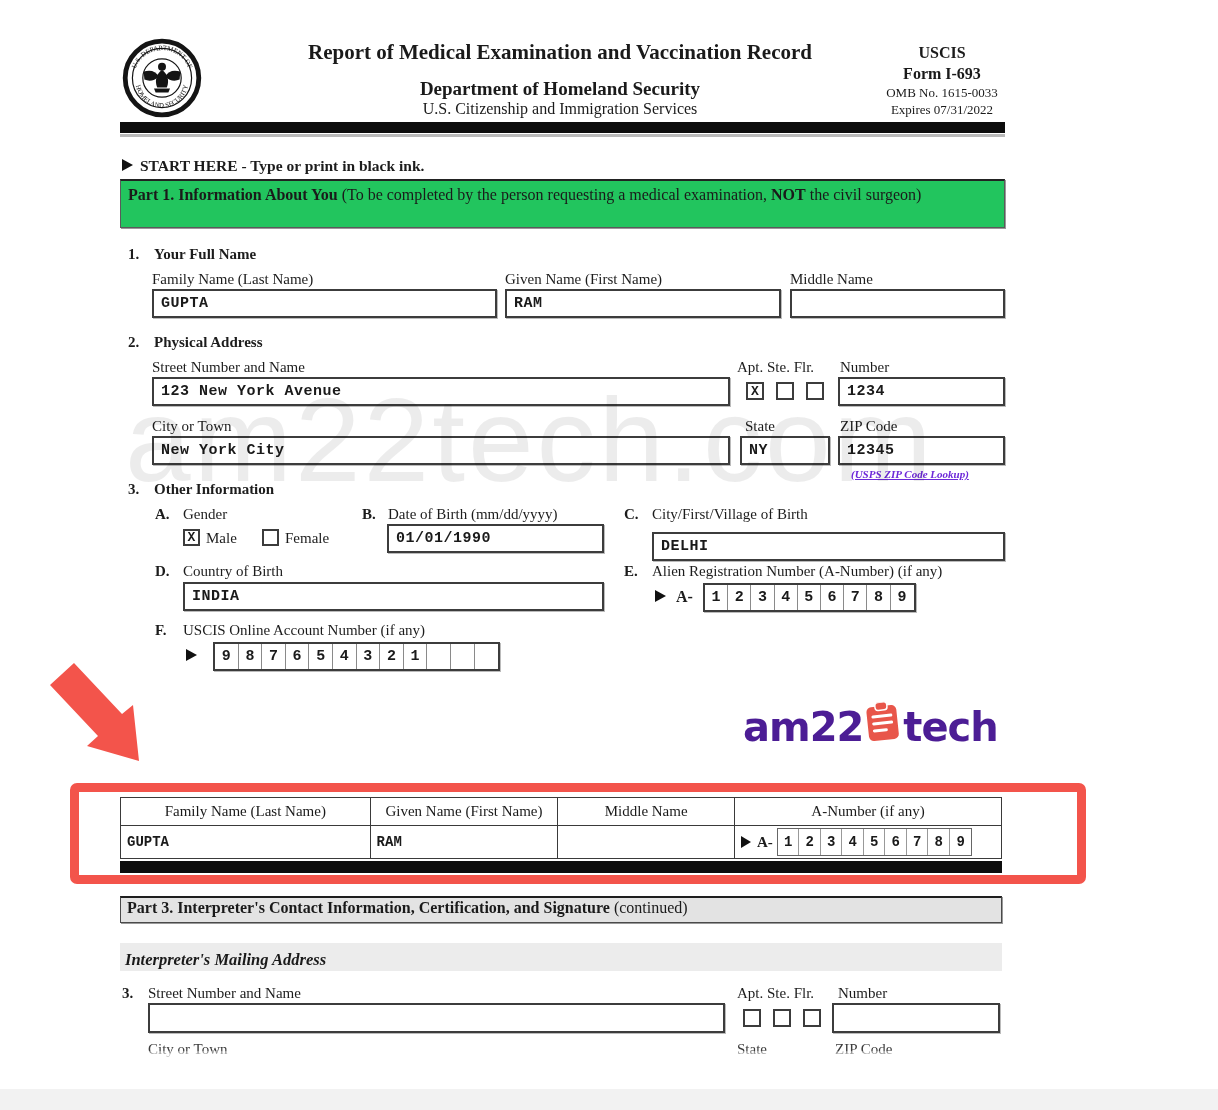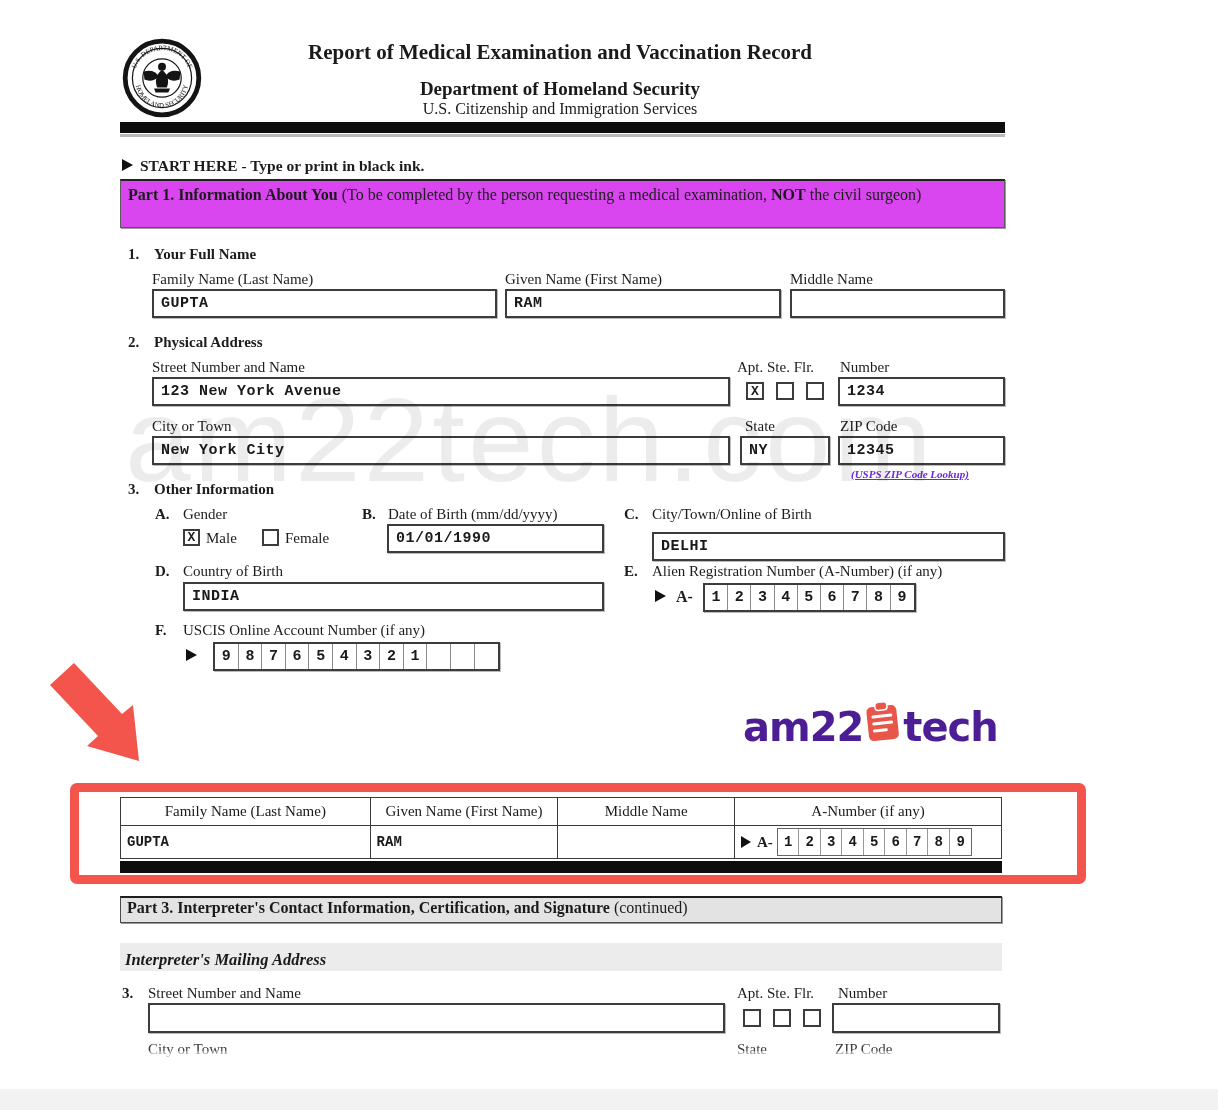--- a/index.html
+++ b/index.html
@@ -36,21 +36,21 @@
   }
   .digitrow { position:absolute; display:flex; border:2px solid #3c3c3c; background:#fff; box-shadow:1px 1px 0 #bbb; }
   .dcell {
     width:23.2px; height:25px; border-right:1px solid #8a8a8a;
     display:flex; align-items:center; justify-content:center;
     font-family:"Liberation Mono", monospace; font-weight:bold; font-size:15px;
   }
   .digitrow .dcell:last-child { border-right:none; }
   .row-f .dcell { width:23.6px; }
   .part-box {
-    position:absolute; background:#d946ef; border:1px solid #5a5a5a; border-top:2px solid #222;
+    position:absolute; background:#22c55e; border:1px solid #5a5a5a; border-top:2px solid #222;
     font-size:16px; padding:3px 7px; line-height:21px; box-shadow:1px 1px 0 #999;
   }
   .watermark {
     position:absolute; left:125px; top:372px; font-size:118px; letter-spacing:3px;
     color:#000; opacity:0.07; white-space:nowrap; font-family:Liberation Sans, sans-serif;
     pointer-events:none; z-index:5;
   }
   .logo { position:absolute; left:743px; top:702px; display:flex; align-items:center; z-index:2;
     font-family:"DejaVu Sans", sans-serif; font-weight:bold; font-size:40px; color:#4c1d95; letter-spacing:-1px; }
   .red-rect {
@@ -110,20 +110,26 @@
         <path d="M73 42 Q60 38 54 48 Q62 56 72 52 Z" fill="#141414"></path>
         <path d="M40 63 L60 63 L58 68 L42 68 Z" fill="#141414"></path>
       </g>
     </svg>
   </div>
 
   <div class="abs title" style="left:230px; top:40px; width:660px; text-align:center;">Report of Medical Examination and Vaccination Record</div>
   <div class="abs sub1" style="left:230px; top:78px; width:660px; text-align:center;">Department of Homeland Security</div>
   <div class="abs sub2" style="left:230px; top:100px; width:660px; text-align:center;">U.S. Citizenship and Immigration Services</div>
 
+  <div class="abs hdr-right" style="left:878px; top:42px; width:128px;">
+    <div>USCIS</div>
+    <div>Form I-693</div>
+    <div class="small">OMB No. 1615-0033</div>
+    <div class="small">Expires 07/31/2022</div>
+  </div>
 
   <div class="abs blackbar" style="left:120px; top:122px; width:885px; height:11px;"></div>
   <div class="abs graybar" style="left:120px; top:134px; width:885px; height:3px;"></div>
 
   <div class="abs lbl b" style="left:122px; top:157px; font-size:15.5px;">
     <span class="pointer"></span><span>START HERE - Type or print in black ink.</span>
   </div>
 
   <div class="part-box" style="left:120px; top:179px; width:885px; height:49px;">
     <span class="b">Part 1.  Information About You </span><span>(To be completed by the person requesting a medical examination, </span><span class="b">NOT</span><span> the civil surgeon)</span>
@@ -164,21 +170,21 @@
   <a class="abs link" style="left:851px; top:468px;">(USPS ZIP Code Lookup)</a>
 
   <span class="abs lbl b" style="left:128px; top:481px;">3.</span>
   <span class="abs lbl b" style="left:154px; top:481px;">Other Information</span>
 
   <span class="abs lbl b" style="left:155px; top:506px;">A.</span>
   <span class="abs lbl" style="left:183px; top:506px;">Gender</span>
   <span class="abs lbl b" style="left:362px; top:506px;">B.</span>
   <span class="abs lbl" style="left:388px; top:506px;">Date of Birth (mm/dd/yyyy)</span>
   <span class="abs lbl b" style="left:624px; top:506px;">C.</span>
-  <span class="abs lbl" style="left:652px; top:506px;">City/Town/Online of Birth</span>
+  <span class="abs lbl" style="left:652px; top:506px;">City/First/Village of Birth</span>
 
   <div class="cbox" style="left:183px; top:529px; width:17px; height:17px;">X</div>
   <span class="abs lbl" style="left:206px; top:530px;">Male</span>
   <div class="cbox" style="left:262px; top:529px; width:17px; height:17px;"></div>
   <span class="abs lbl" style="left:285px; top:530px;">Female</span>
 
   <div class="input" style="left:387px; top:524px; width:217px; height:29px;">01/01/1990</div>
   <div class="input" style="left:652px; top:524px; width:353px; height:29px;margin-top:8px;">DELHI</div>
 
   <span class="abs lbl b" style="left:155px; top:563px;">D.</span>

